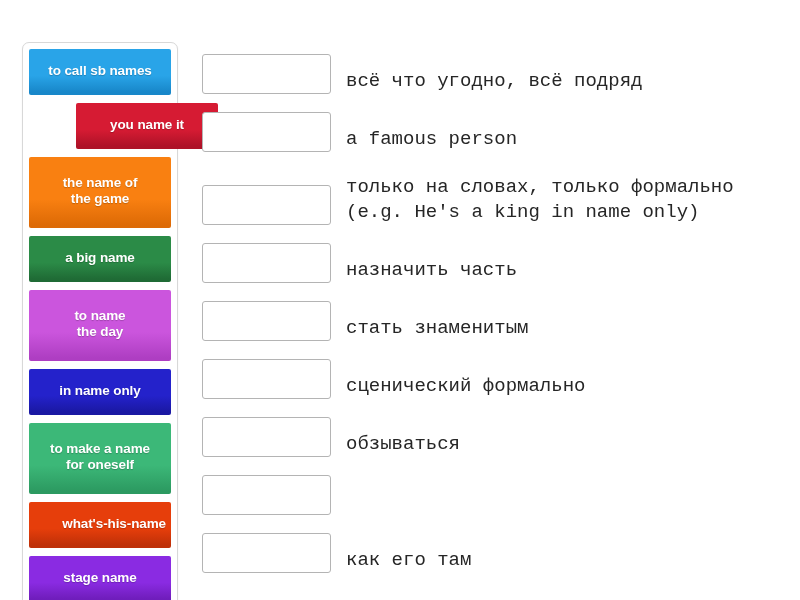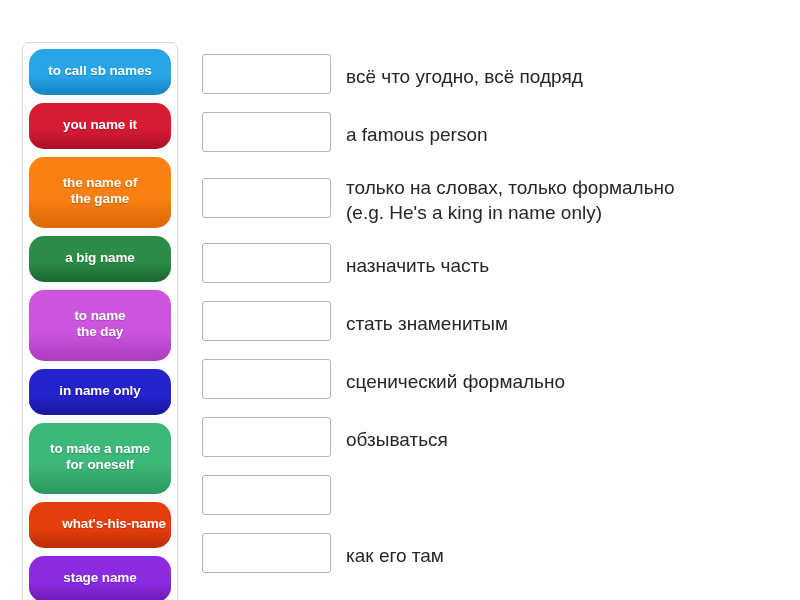--- a/index.html
+++ b/index.html
@@ -34,21 +34,21 @@
     border-radius: 7px;
     background: #ffffff;
     padding: 6px 6px 7px 6px;
     box-shadow: 0 1px 2px rgba(0,0,0,0.06);
   }
 
   .tile {
     position: relative;
     box-sizing: border-box;
     width: 100%;
-    border-radius: 15px;
+    border-radius: 2px;
     margin-bottom: 8px;
     display: flex;
     align-items: center;
     justify-content: center;
     text-align: center;
     color: #ffffff;
     font-weight: bold;
     font-size: 13.5px;
     line-height: 16px;
     letter-spacing: -0.1px;
@@ -67,22 +67,23 @@
   
   .rows {
     position: absolute;
     left: 202px;
     top: 54px;
     width: 580px;
   }
 
   .row {
     display: flex;
-    align-items: center;
+    align-items: flex-end;
     margin-bottom: 18px;
+    font-family: Liberation Mono, monospace;
   }
 
   .dropzone {
     flex: 0 0 auto;
     width: 129px;
     height: 40px;
     box-sizing: border-box;
     border: 1px solid #b4b4b4;
     border-radius: 3px;
     background: #ffffff;
@@ -100,21 +101,21 @@
 </style>
 </head>
 <body>
 
 <div class="board">
 
   <div class="tiles-panel" id="tiles-panel">
       <div class="tile one-line" style="background: linear-gradient(rgb(41, 164, 232) 0%, rgb(41, 164, 232) 62%, rgb(24, 135, 201) 100%); border-bottom: 3px solid rgb(24, 135, 201);">
         <span class="tile-label">to call sb names</span>
       </div>
-      <div class="tile one-line" style="background: linear-gradient(rgb(214, 27, 51) 0%, rgb(214, 27, 51) 62%, rgb(174, 18, 40) 100%); border-bottom: 3px solid rgb(174, 18, 40);">
+      <div class="tile one-line" style="background: linear-gradient(rgb(214, 27, 51) 0%, rgb(214, 27, 51) 62%, rgb(174, 18, 40) 100%); border-bottom: 3px solid rgb(174, 18, 40); margin-left: 47px;">
         <span class="tile-label">you name it</span>
       </div>
       <div class="tile two-line" style="background: linear-gradient(rgb(249, 128, 17) 0%, rgb(249, 128, 17) 62%, rgb(221, 106, 6) 100%); border-bottom: 3px solid rgb(221, 106, 6);">
         <span class="tile-label">the name of
 the game</span>
       </div>
       <div class="tile one-line" style="background: linear-gradient(rgb(43, 139, 71) 0%, rgb(43, 139, 71) 62%, rgb(31, 107, 53) 100%); border-bottom: 3px solid rgb(31, 107, 53);">
         <span class="tile-label">a big name</span>
       </div>
       <div class="tile two-line" style="background: linear-gradient(rgb(203, 85, 221) 0%, rgb(203, 85, 221) 62%, rgb(174, 62, 194) 100%); border-bottom: 3px solid rgb(174, 62, 194); justify-content: center;">

